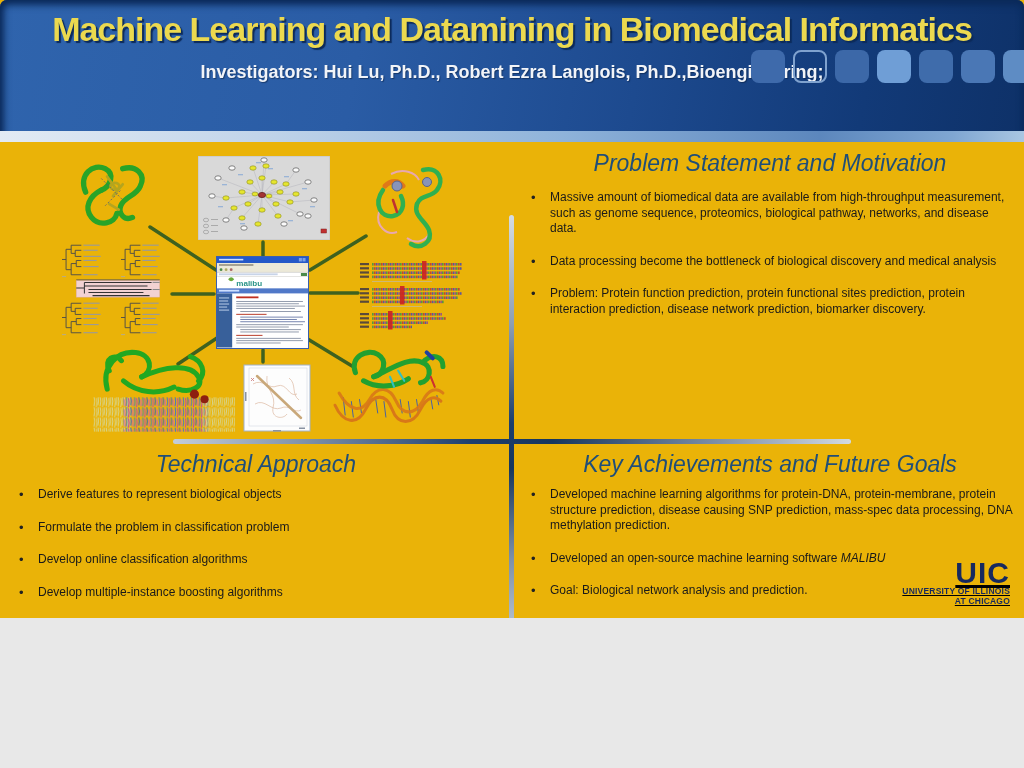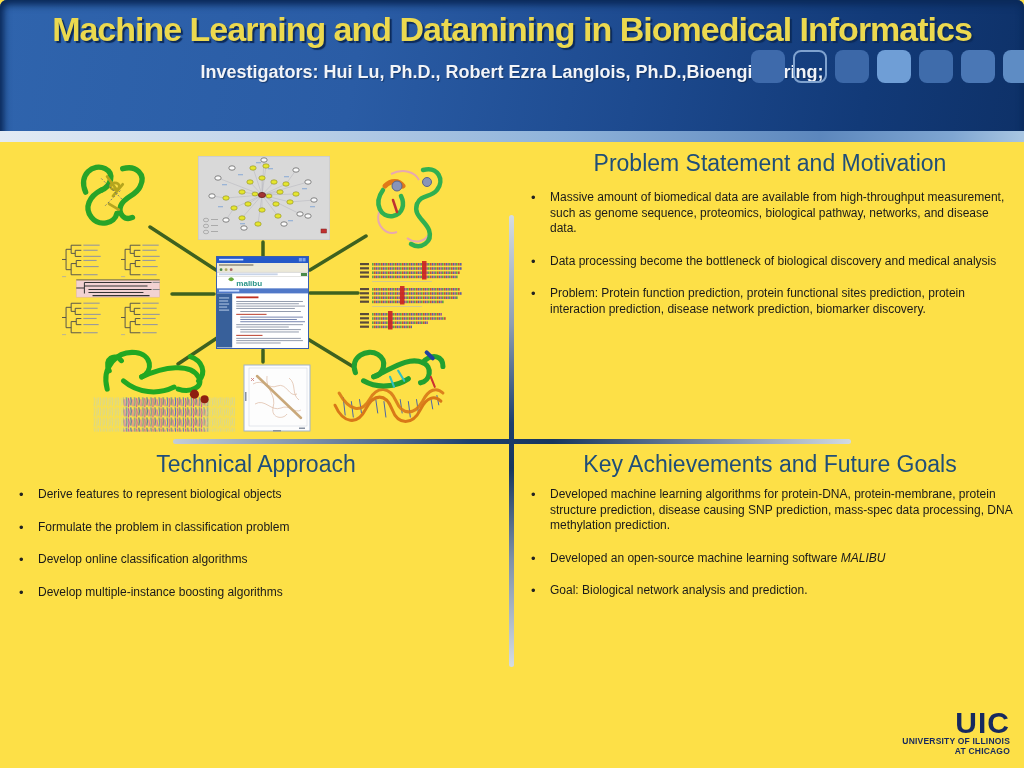--- a/index.html
+++ b/index.html
@@ -1,17 +1,17 @@
 <!DOCTYPE html>
 <html><head>
 <meta charset="utf-8">
 <style>
   html,body { margin:0; padding:0; background:#e8e8e8; }
   .slide {
-    position:relative; width:1024px; height:768px; background:#fde047;
+    position:relative; width:1024px; height:618px; background:#eab308;
     overflow:hidden; font-family:"Liberation Sans", sans-serif;
   }
 
   
   .header {
     position:absolute; left:0; top:0; width:1024px; height:142px;
     background:linear-gradient(100deg,#2f64ad 0%,#2a5ca5 35%,#1d4a8f 62%,#123a78 84%,#0e3168 100%);
     border-radius:7px 7px 0 0;
     box-shadow: inset 0 9px 7px -4px #0b2a5a, inset 9px 0 7px -5px #0b2a5a, inset -4px 0 6px -3px #0b2a5a;
   }
@@ -28,21 +28,21 @@
     position:absolute; top:59px; left:0; width:100%; text-align:center;
     font-size:18px; font-weight:bold; line-height:26px; color:#f2f4f8;
     text-shadow:1px 1px 1px rgba(10,30,60,.55);
   }
   .squares { position:absolute; top:50px; left:751px; display:flex; gap:8px; }
   .square { width:34px; height:33px; border-radius:8px; flex:0 0 auto; box-sizing:border-box; }
 
   
   .sec-heading {
     position:absolute; text-align:center; font-size:23px; color:#1f4e79;
-    font-weight:normal; letter-spacing:0;
+    font-weight:normal; letter-spacing:0;font-style:italic;
   }
   .h-problem   { left:520px; top:150px; width:500px; }
   .h-technical { left:0;     top:451px; width:512px; }
   .h-achieve   { left:520px; top:451px; width:500px; }
 
   .bullets { position:absolute; font-size:12px; color:#1a1a1a; line-height:1.3; }
   .bullets-problem { left:528px; top:190px; width:488px; }
   .bullets-tech    { left:16px;  top:487px; width:460px; }
   .bullets-achieve { left:528px; top:487px; width:488px; }
   .b-item { position:relative; padding-left:22px; margin-bottom:17px; }
@@ -59,21 +59,21 @@
     background:linear-gradient(to bottom,#d5dce3 0%,#8e9fb4 24%,#1d3f6e 46%,#16365e 56%,#7d90a8 76%,#d5dce3 100%);
   }
 
   
   .collage { position:absolute; left:60px; top:150px; width:470px; height:290px; }
   .thumb { position:absolute; }
   .thumb svg { display:block; width:100%; height:100%; }
   .connectors { position:absolute; left:0; top:0; width:470px; height:290px; }
 
   
-  .logo { position:absolute; right:14px; bottom:12px; display:flex; align-items:flex-end; gap:3px; }
+  .logo { position:absolute; right:14px; bottom:12px; display:flex; align-items:flex-end; gap:3px;text-decoration:underline; }
   .logo-left { text-align:right; color:#16295f; padding-top:2px; }
   .logo-uic { font-size:30px; font-weight:bold; letter-spacing:1px; line-height:26px; }
   .logo-uline { font-size:8.5px; font-weight:bold; letter-spacing:.2px; line-height:10px; }
   .logo-right { color:#c41f3f; font-size:21px; font-weight:bold; letter-spacing:-.5px; line-height:1.06; }
 </style>
 </head>
 <body>
 
 <div class="slide">
 

